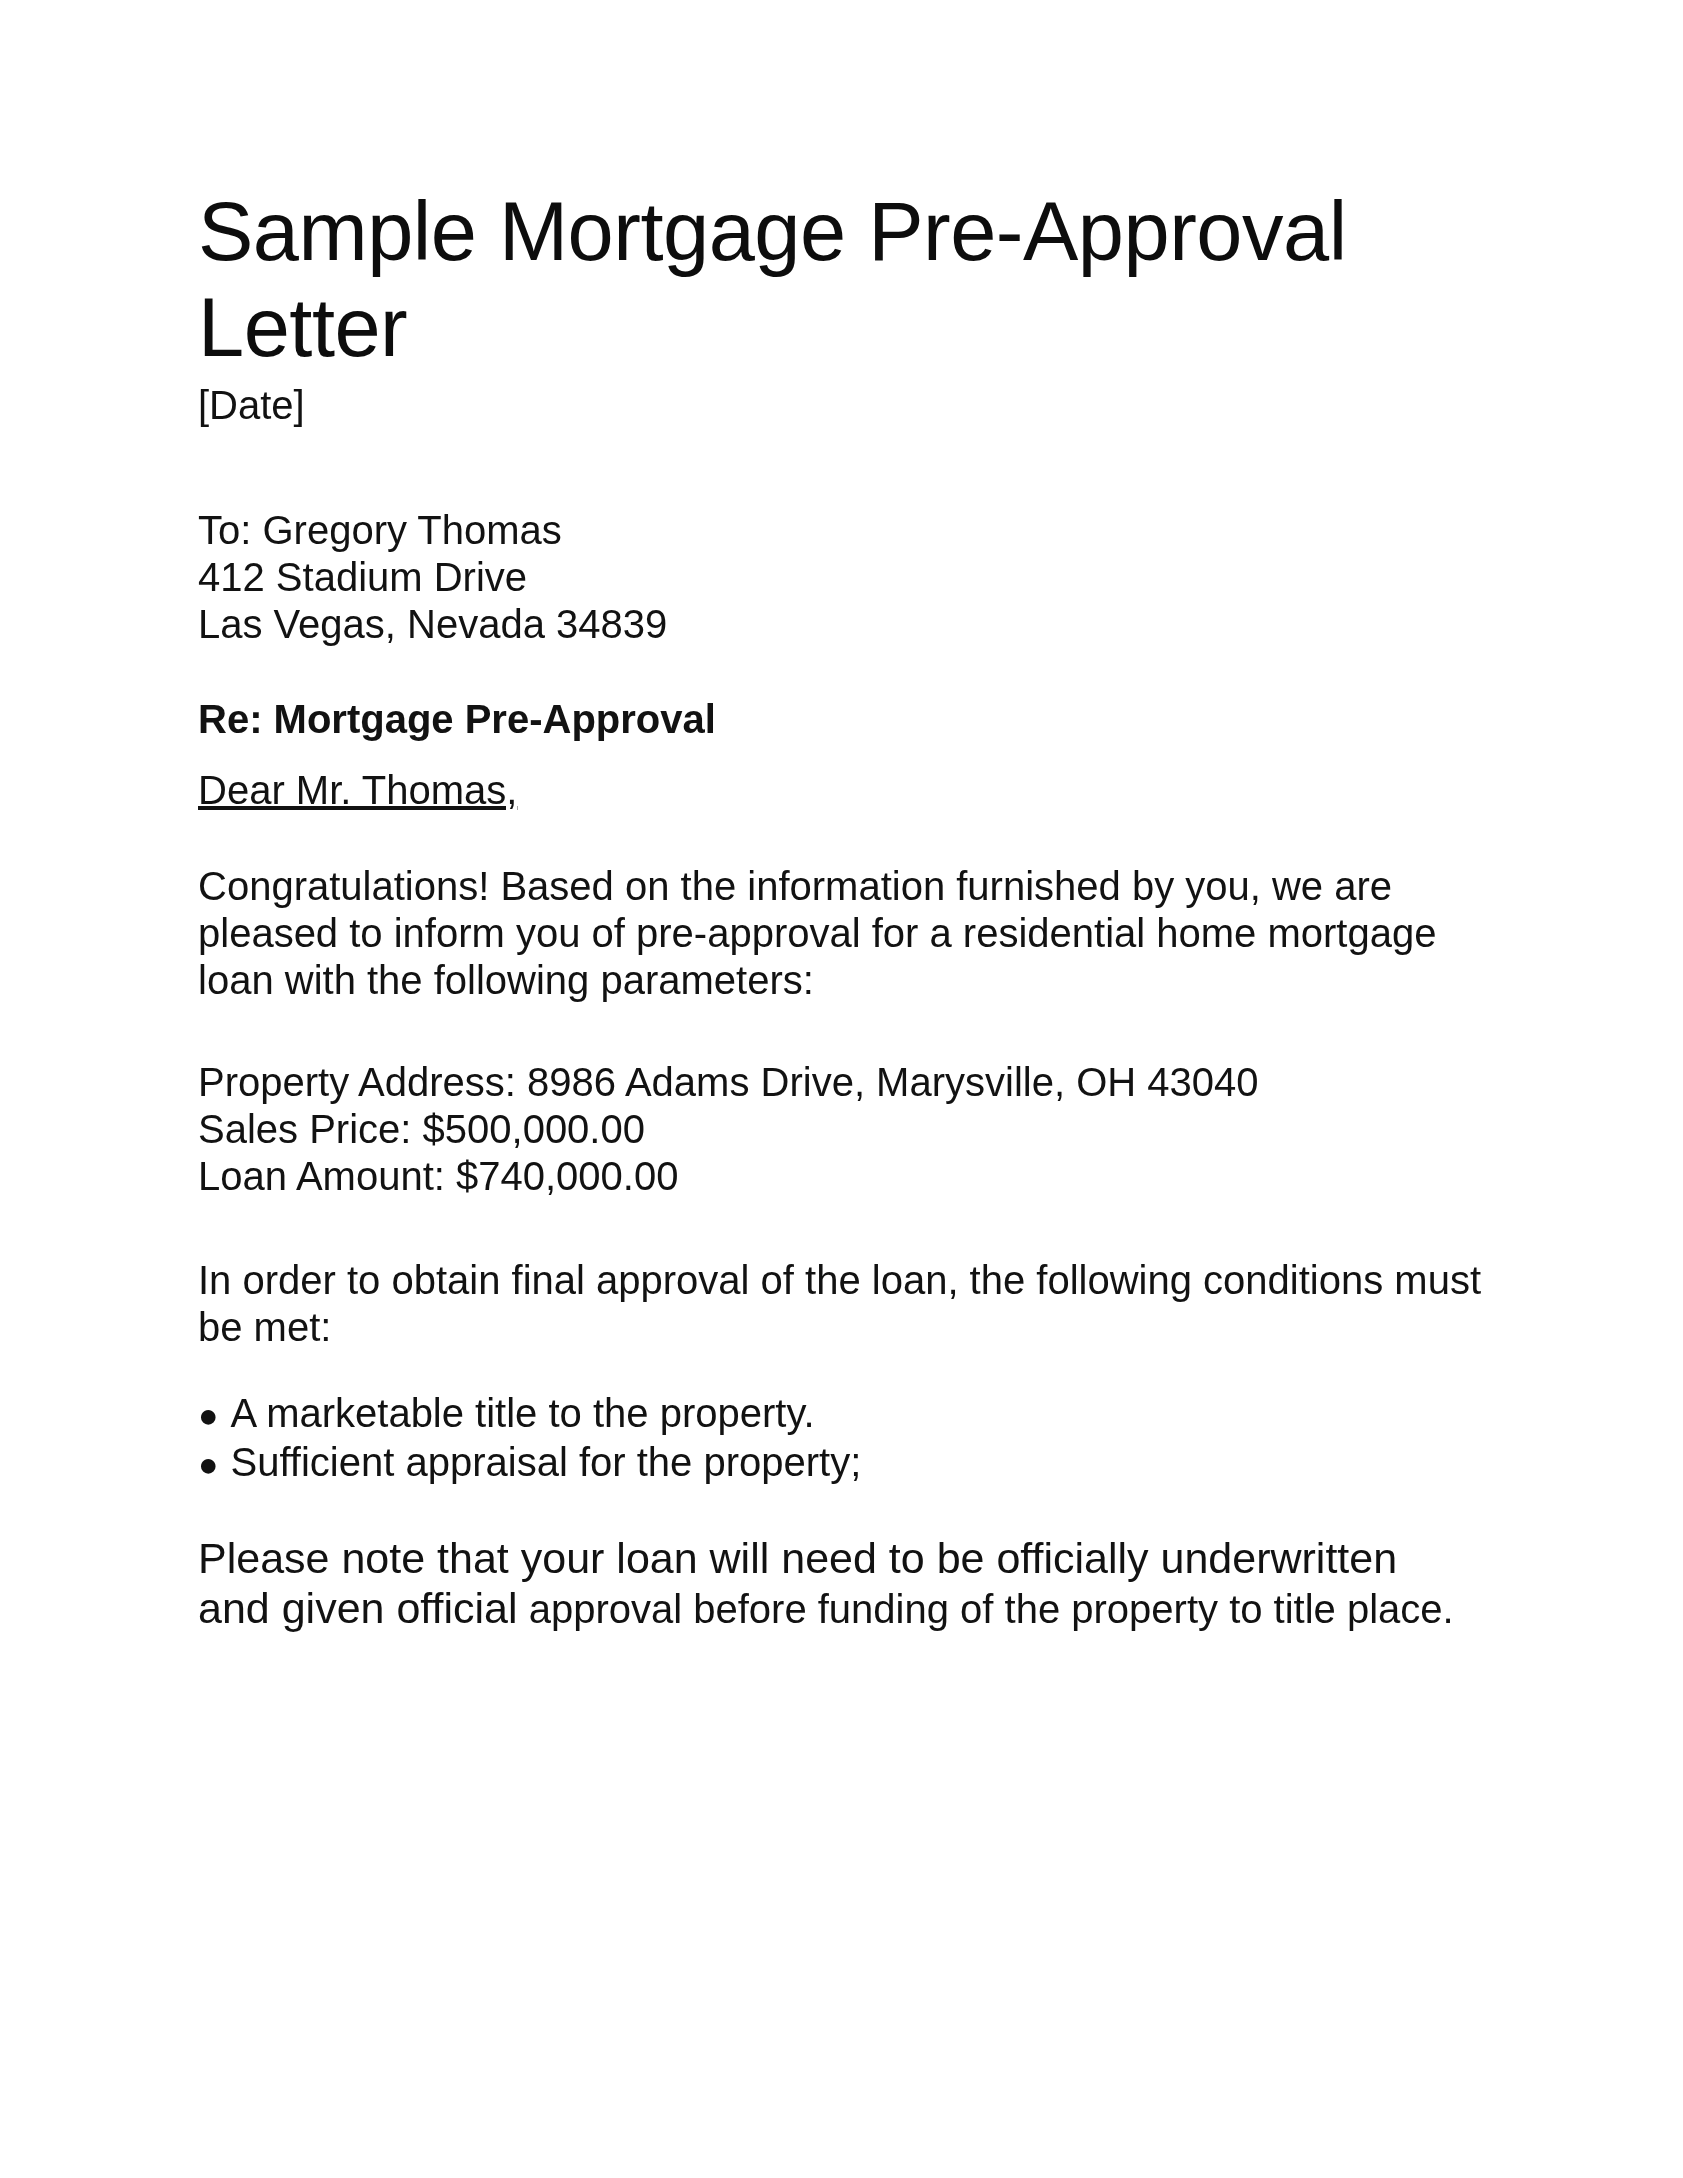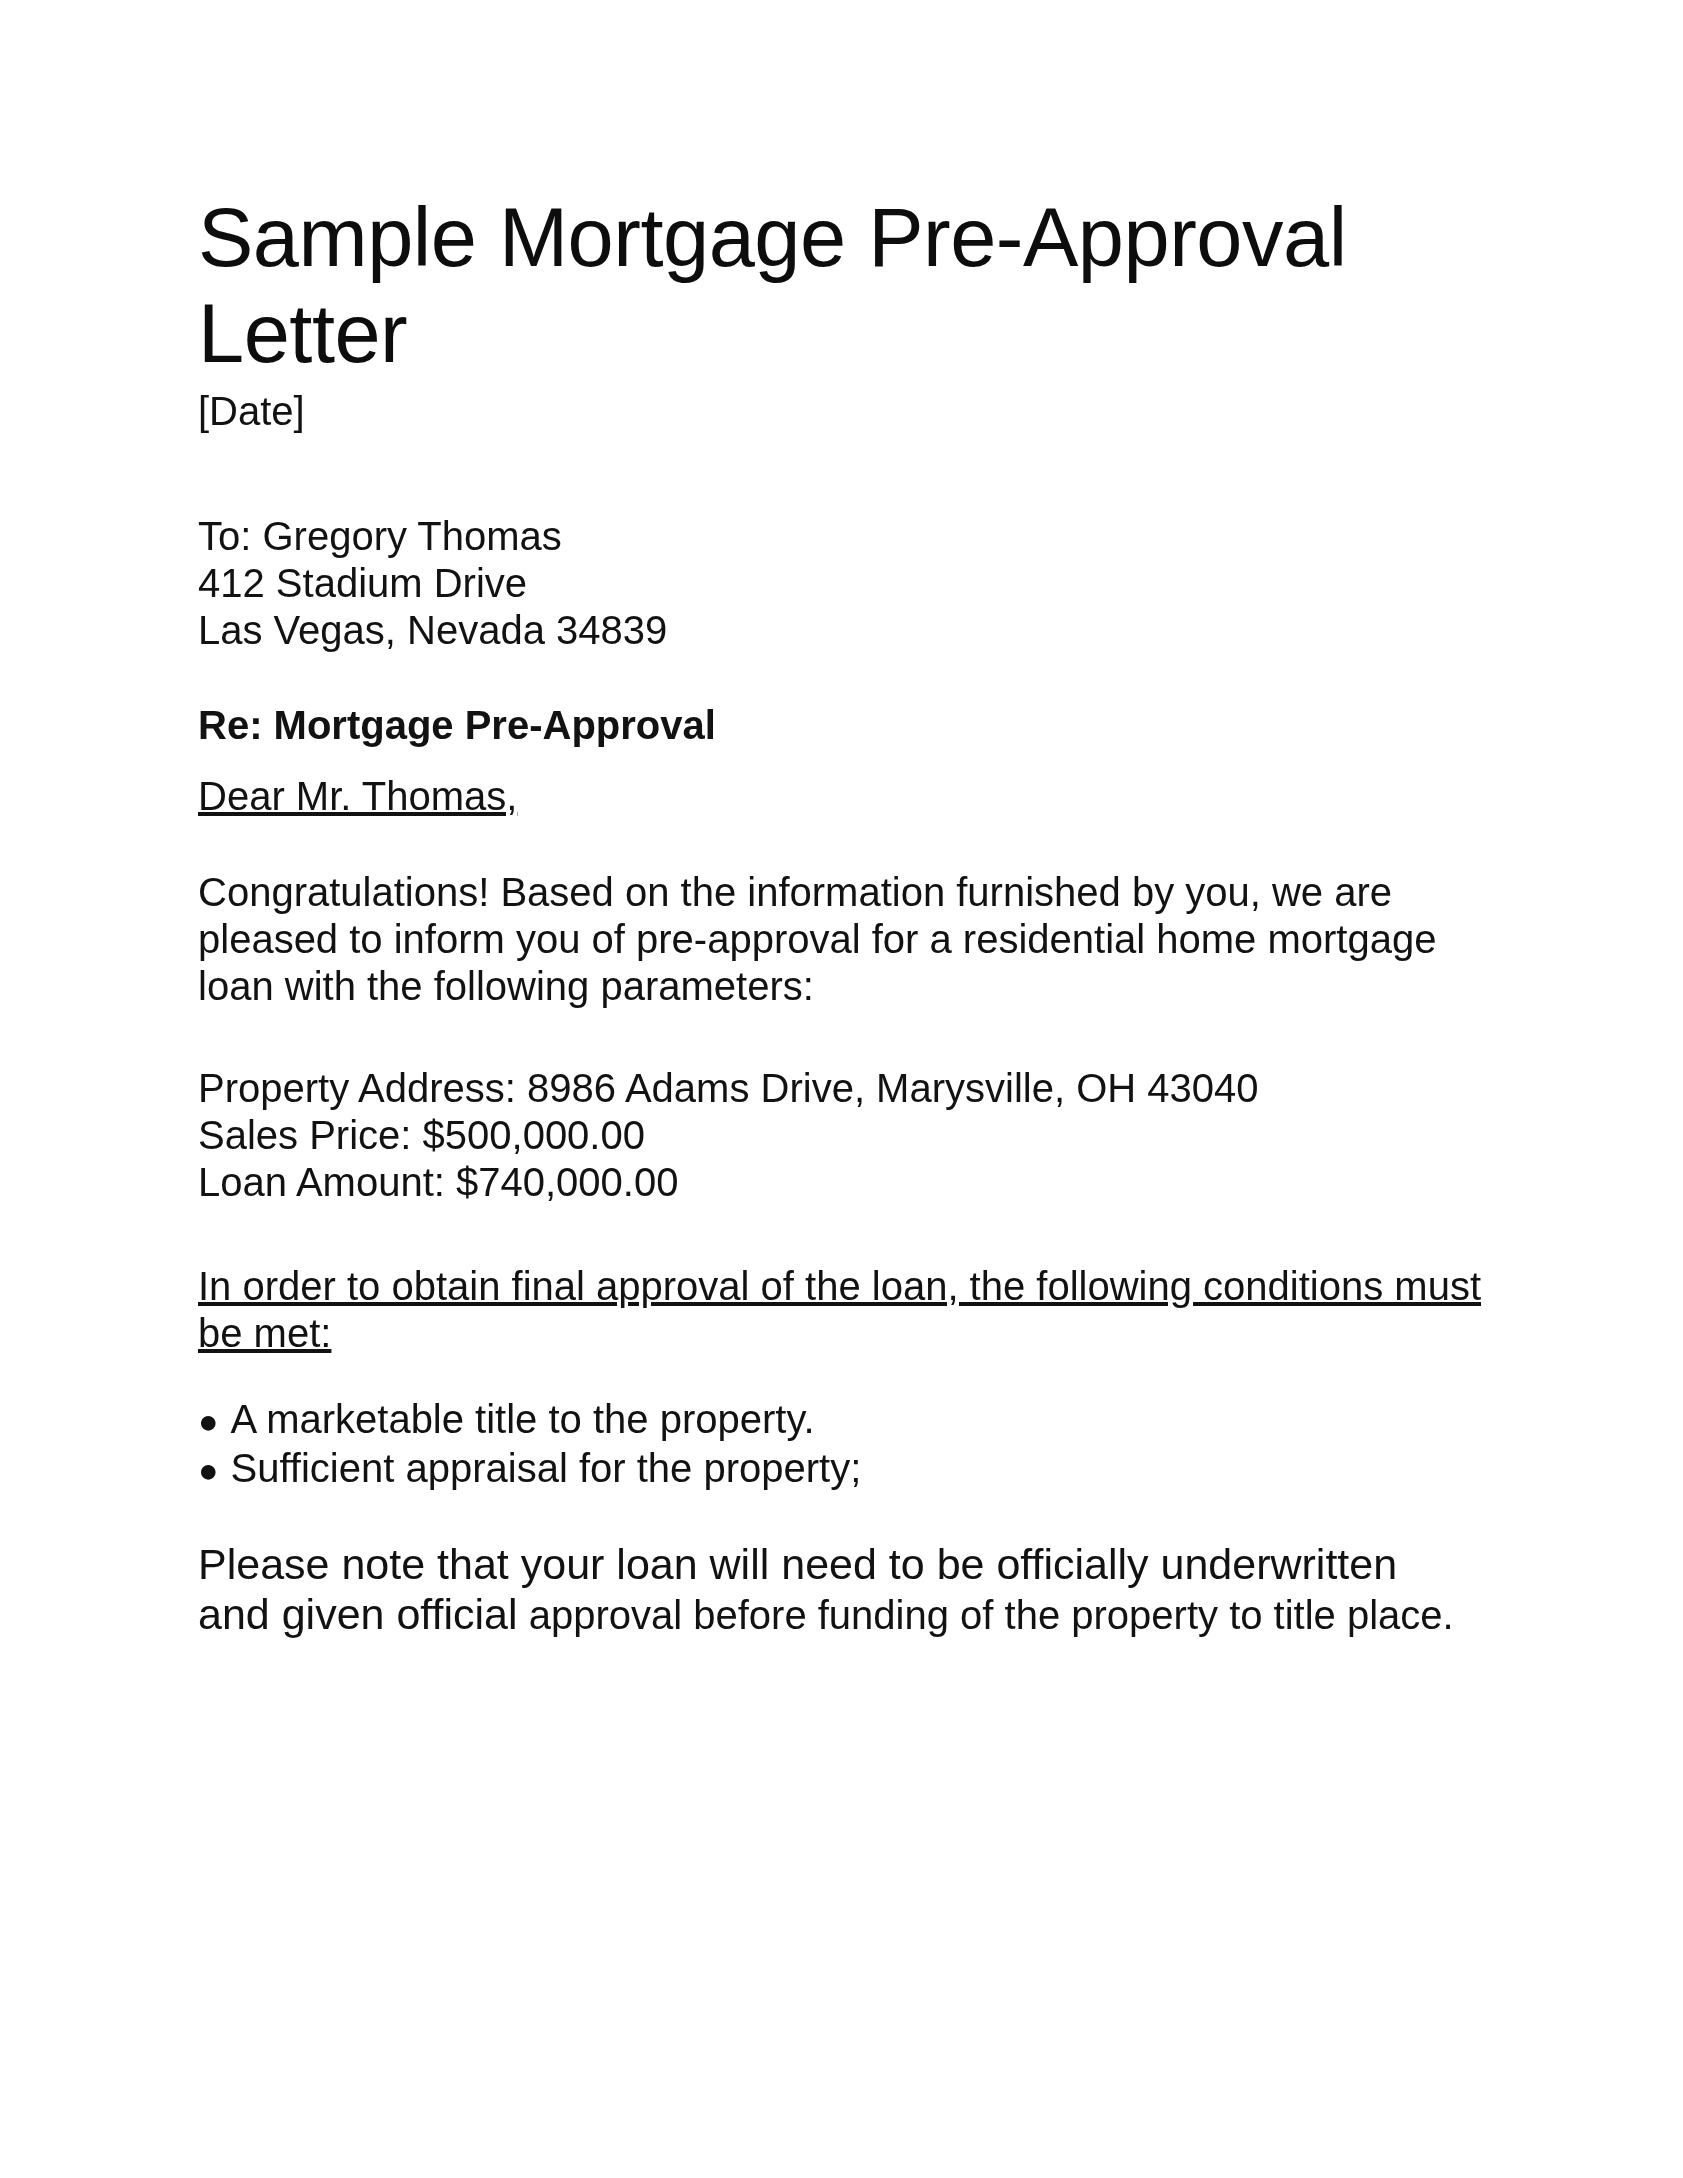--- a/index.html
+++ b/index.html
@@ -11,21 +11,21 @@
     width: 1683px;
     height: 2178px;
     position: relative;
     font-family: "Liberation Sans", "DejaVu Sans", sans-serif;
     color: #121212;
     -webkit-font-smoothing: antialiased;
   }
   .page {
     position: absolute;
     left: 198px;
-    top: 190px;
+    top: 184px;
     width: 1317px;
   }
   .doc-title {
     font-size: 83px;
     line-height: 96px;
     font-weight: 400;
     letter-spacing: -0.5px;
     color: #0d0d0d;
     white-space: pre-line;
     margin: 0 0 6px 0;
@@ -37,21 +37,21 @@
     white-space: pre-line;
     margin: 0;
   }
   .from-block    { margin-bottom: 48px; }
   .date-block    { margin-bottom: 78px; }
   .to-block      { margin-bottom: 48px; }
   .re-block      { margin-bottom: 24px; font-weight: bold; }
   .salutation    { margin-bottom: 49px; text-decoration: underline; }
   .p1            { margin-bottom: 55px; }
   .props-block   { margin-bottom: 57px; }
-  .p2            { margin-bottom: 39px; text-decoration: underline; }
+  .p2            { margin-bottom: 39px; }
   .bullet-list   { margin-bottom: 45px; }
   .bullet-line {
     font-size: 40px;
     line-height: 47px;
     white-space: nowrap;
   }
   .bullet-glyph {
     display: inline-block;
     font-size: 34px;
     vertical-align: baseline;

